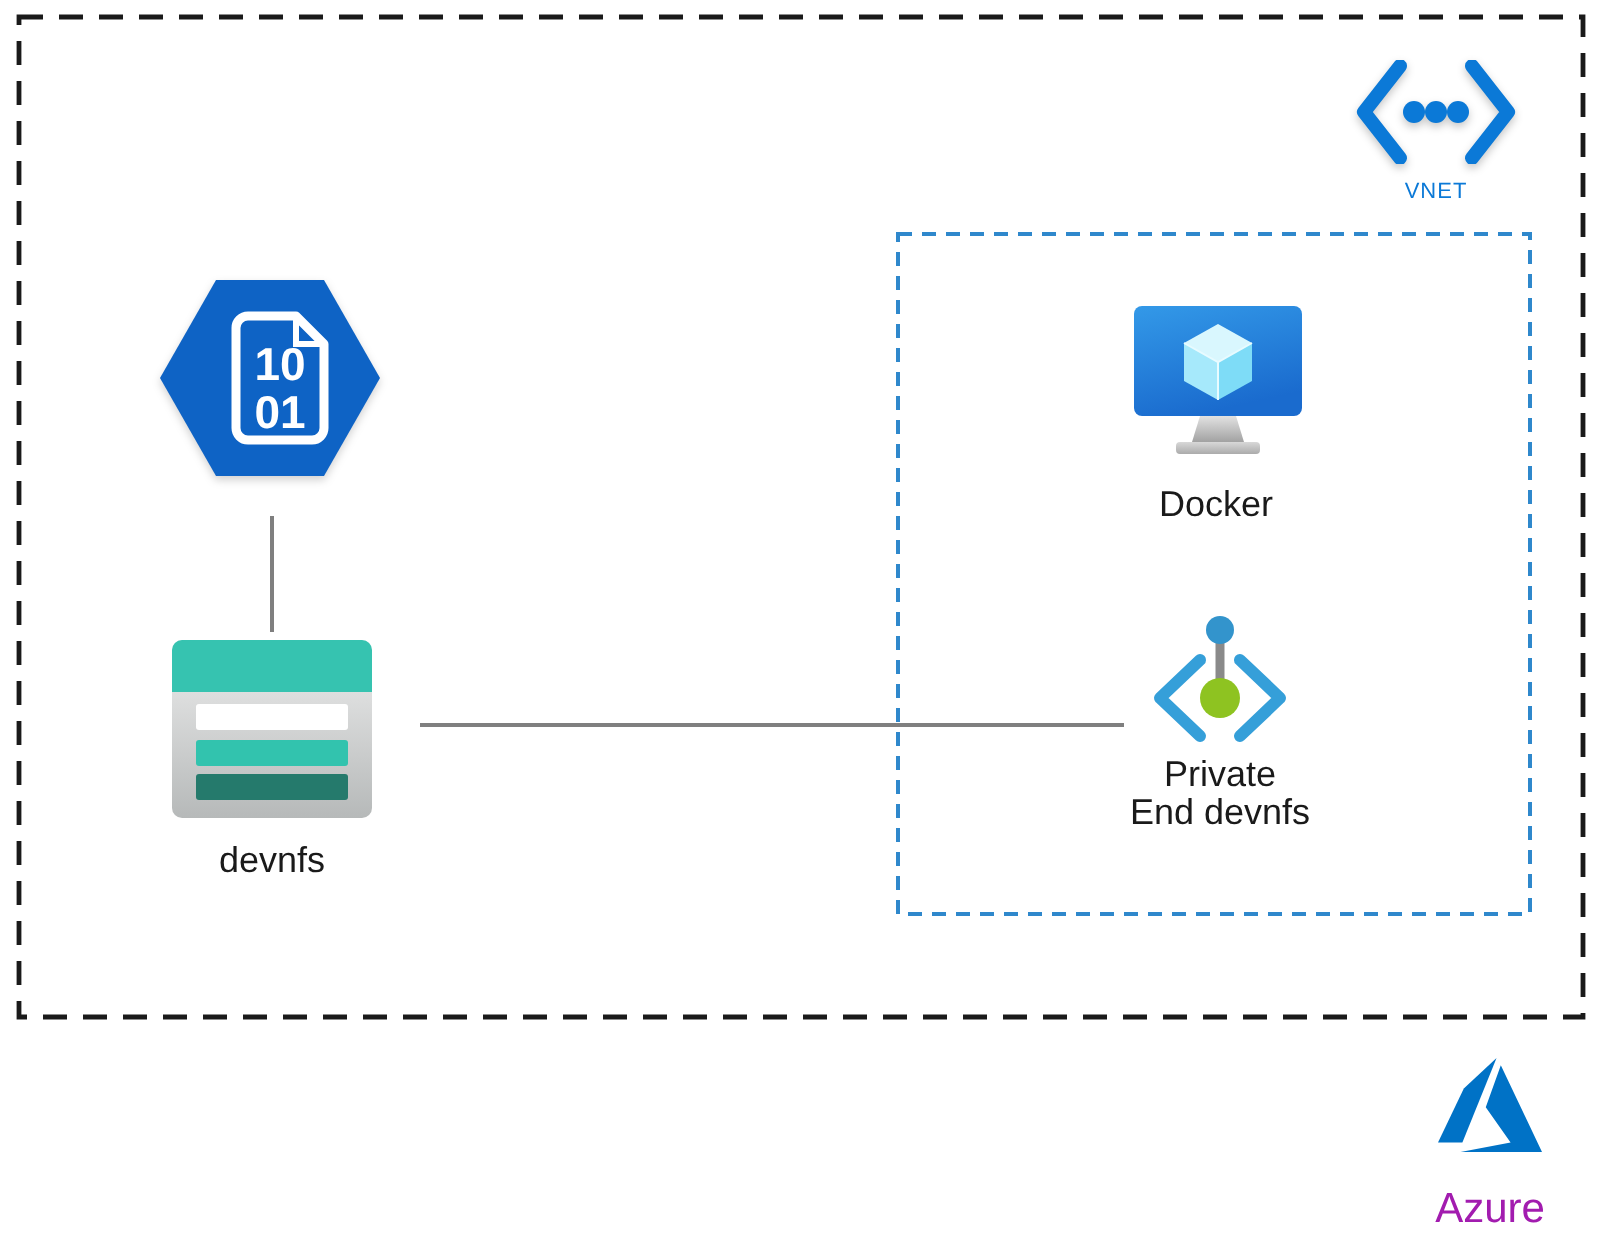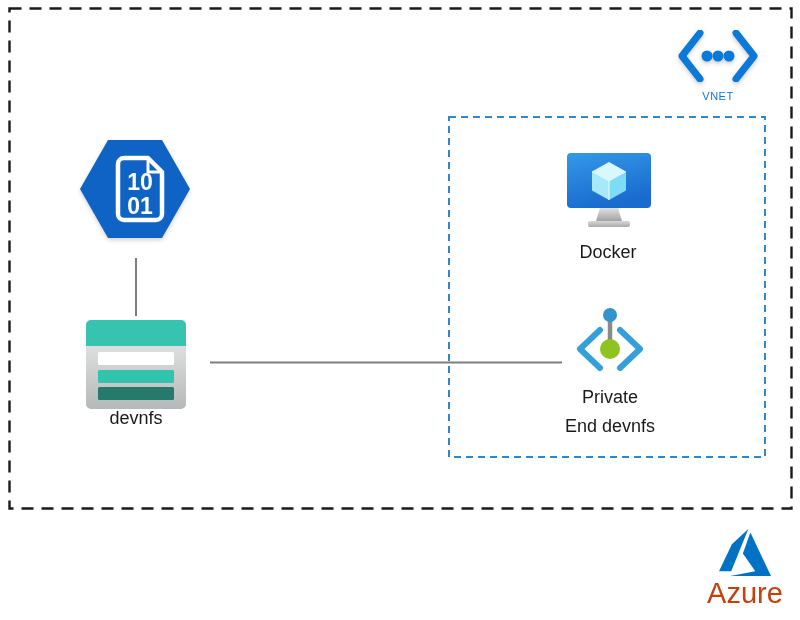--- a/index.html
+++ b/index.html
@@ -8,30 +8,30 @@
     font-family:"Liberation Sans", sans-serif;overflow:hidden;
   }
   .bg-layer{position:absolute;left:0;top:0;width:800px;height:620px;}
   .node{position:absolute;display:flex;flex-direction:column;align-items:center;}
   .node-label{
     color:#1a1a1a;font-size:18px;line-height:19px;text-align:center;white-space:nowrap;
   }
   .hex-node{left:80px;top:134px;width:110px;justify-content:center;}
   .hex-node svg{filter:drop-shadow(0 2px 2px rgba(0,0,0,0.18));}
   .devnfs-node{left:86px;top:319px;width:100px;}
-  .devnfs-node .node-label{}
+  .devnfs-node .node-label{margin-top:12px;}
   .docker-node{left:551px;top:151px;width:114px;}
   .docker-node .node-label{margin-top:14px;}
   .pe-node{left:568px;top:306px;width:84px;}
-  .pe-node .node-label{margin-top:10px;}
+  .pe-node .node-label{}
   .vnet-node{left:676px;top:30px;width:84px;}
   .vnet-node svg{filter:drop-shadow(0 2px 2px rgba(0,0,0,0.22));}
   .vnet-label{margin-top:5px;color:#0b79d7;font-size:11px;letter-spacing:0.5px;}
   .azure-logo{left:690px;top:529px;width:110px;position:absolute;display:flex;flex-direction:column;align-items:center;}
-  .azure-wordmark{color:#c2410c;font-size:29px;line-height:30px;margin-top:2px;font-weight:400;}
+  .azure-wordmark{color:#a21caf;font-size:21px;line-height:30px;margin-top:14px;font-weight:400;}
   .hex-digits{font-family:"Liberation Sans", sans-serif;font-weight:bold;}
 </style>
 </head>
 <body>
 
 <div class="canvas">
 
   <svg class="bg-layer" viewBox="0 0 800 620">
     <rect x="9.5" y="8.5" width="782" height="500" fill="none" stroke="#1a1a1a" stroke-width="2.4" stroke-dasharray="12 8"></rect>
     <rect x="449" y="117" width="316" height="340" fill="none" stroke="#2f88cc" stroke-width="2" stroke-dasharray="7 5"></rect>

